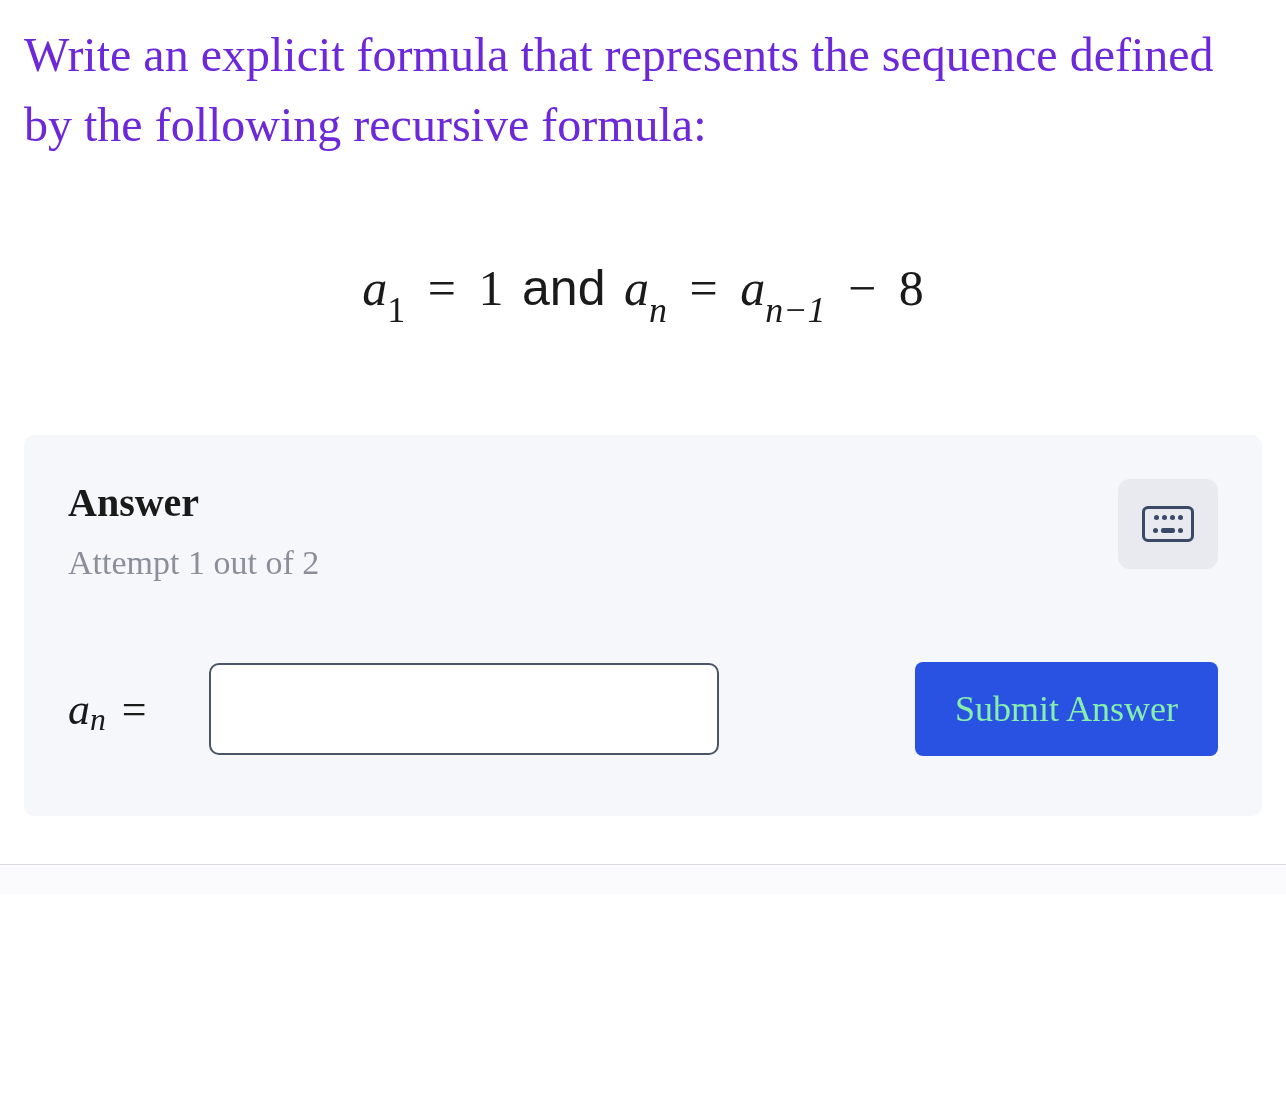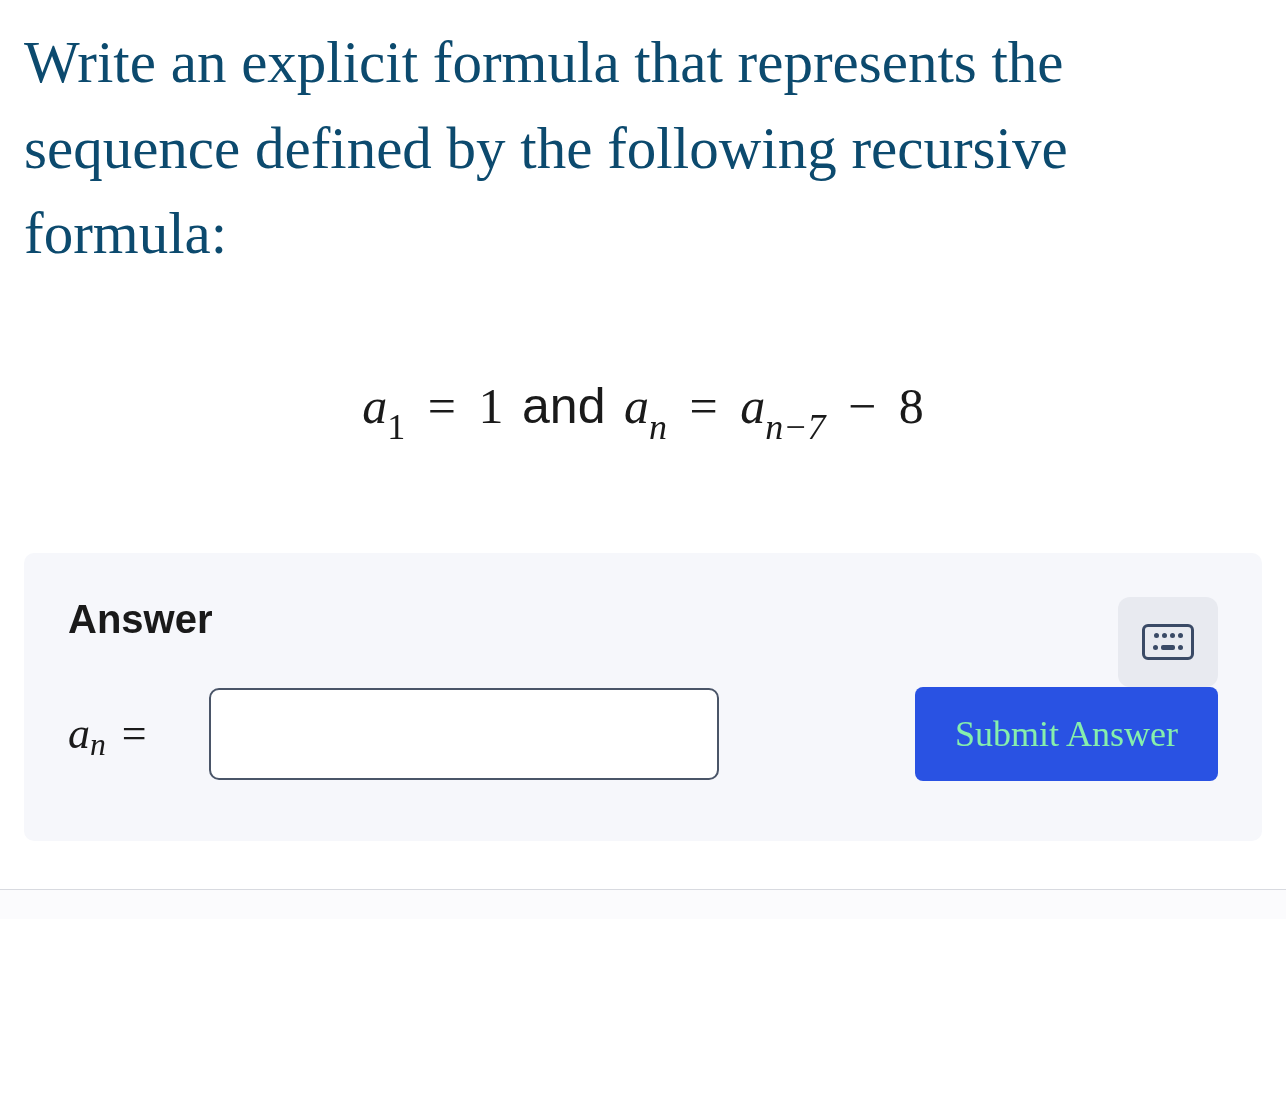--- a/index.html
+++ b/index.html
@@ -11,23 +11,23 @@
       font-family: Georgia, 'Times New Roman', serif;
       background: #ffffff;
       width: 1286px;
       height: 1111px;
       overflow: hidden;
     }
     .container {
       padding: 20px 24px;
     }
     .question-text {
-      font-size: 59px;
+      font-size: 48px;
       line-height: 1.45;
-      color: #0c4a6e;
+      color: #6d28d9;
       font-weight: 400;
       margin-bottom: 100px;
     }
     .formula-row {
       text-align: center;
       font-size: 50px;
       margin-bottom: 110px;
       color: #1a1a1a;
     }
     .formula-row .math-var {
@@ -59,21 +59,21 @@
     }
     .answer-header {
       display: flex;
       justify-content: space-between;
       align-items: flex-start;
     }
     .answer-title {
       font-size: 40px;
       font-weight: 700;
       color: #1a1a1a;
-      font-family: Liberation Sans, sans-serif;
+      font-family: Liberation Serif, serif;
       margin-bottom: 18px;
     }
     .attempt-text {
       font-size: 34px;
       color: #8a8f9a;
       margin-bottom: 80px;
     }
     .keyboard-btn {
       width: 100px;
       height: 90px;
@@ -168,29 +168,30 @@
 <div class="container">
   <div class="question-text">Write an explicit formula that represents the sequence defined by the following recursive formula:</div>
 
   <div class="formula-row">
     <span class="math-var">a</span><span class="sub">1</span>
     <span class="op">=</span>
     <span>1</span>
     <span class="and-text">and</span>
     <span class="math-var">a</span><span class="sub sub-italic">n</span>
     <span class="op">=</span>
-    <span class="math-var">a</span><span class="sub sub-italic">n−7</span>
+    <span class="math-var">a</span><span class="sub sub-italic">n−1</span>
     <span class="op">−</span>
     <span>8</span>
   </div>
 
   <div class="answer-panel">
     <div class="answer-header">
       <div>
         <div class="answer-title">Answer</div>
+        <div class="attempt-text">Attempt 1 out of 2</div>
       </div>
       <div class="keyboard-btn">
         <div class="keyboard-icon">
           <span class="dot"></span>
             <span class="dot"></span>
             <span class="dot"></span>
             <span class="dot"></span>
           <span class="dot"></span>
             <span class="bar"></span>
             <span class="dot"></span>

